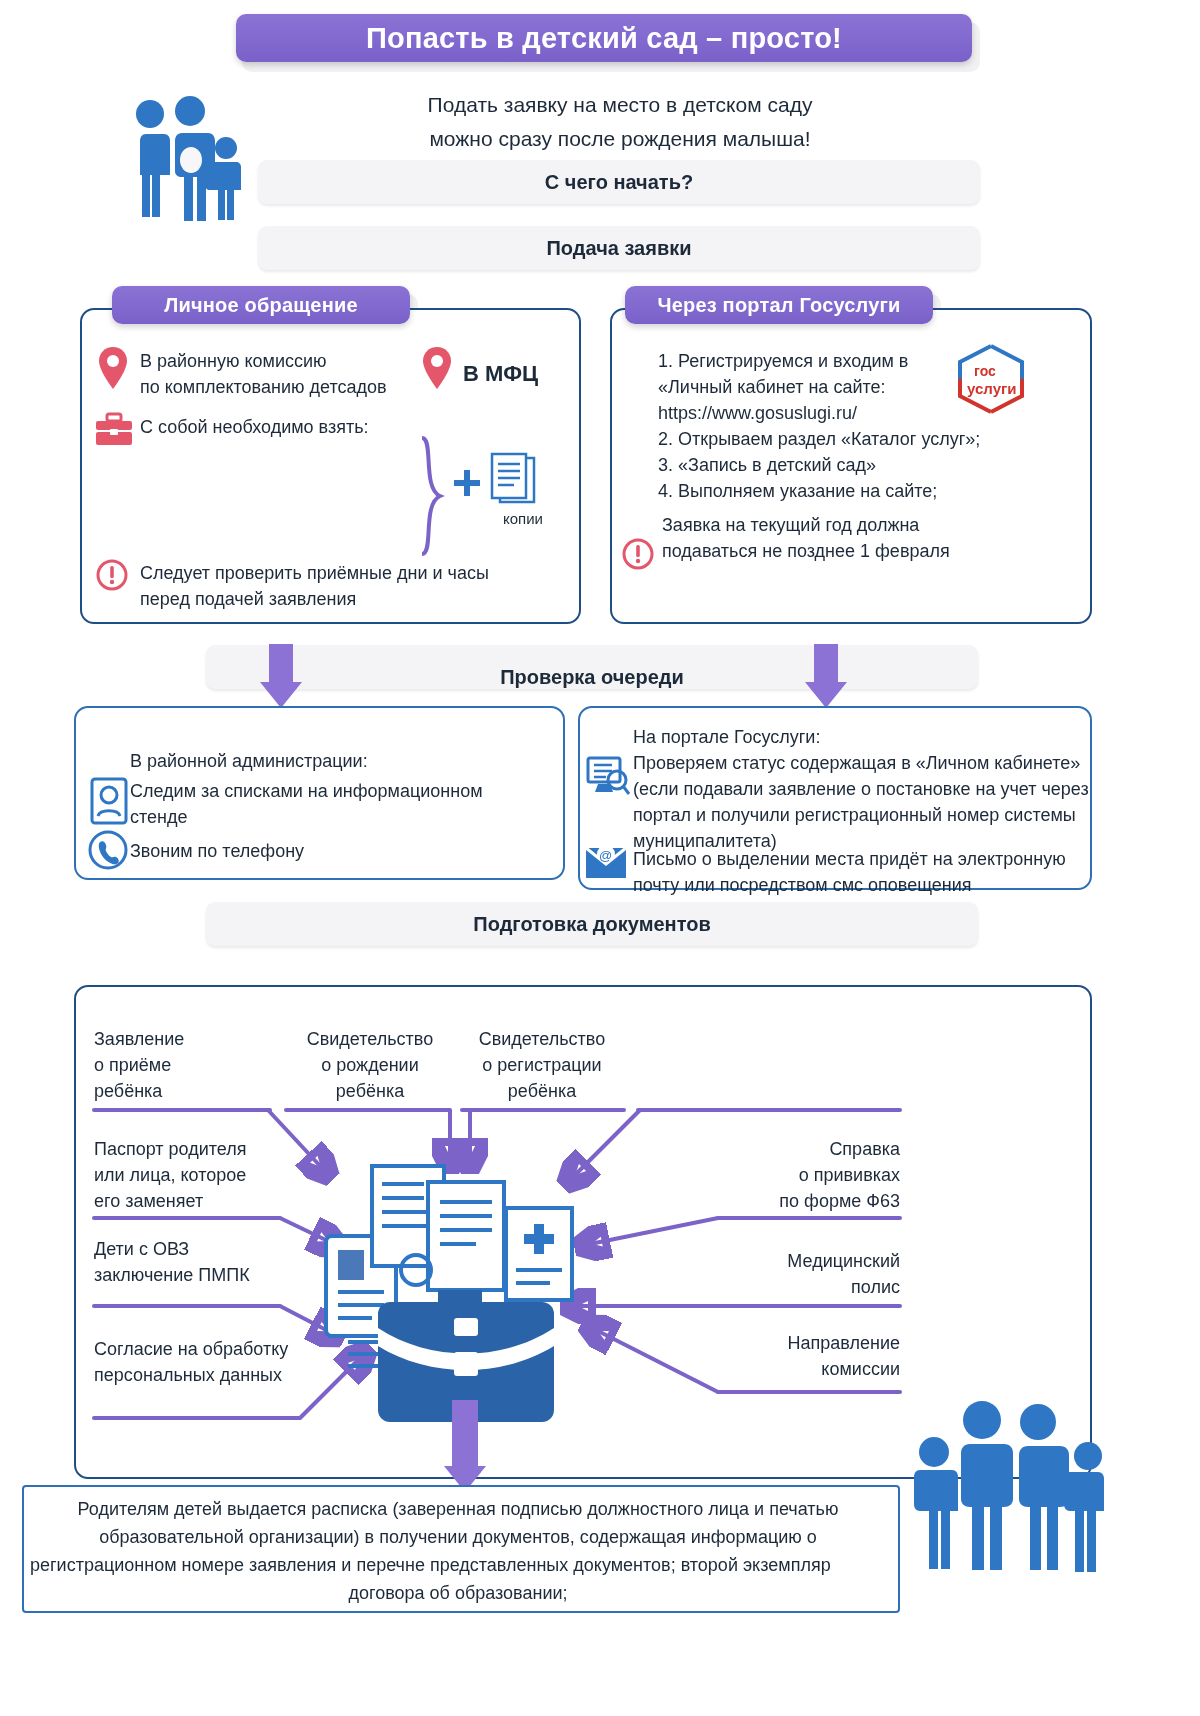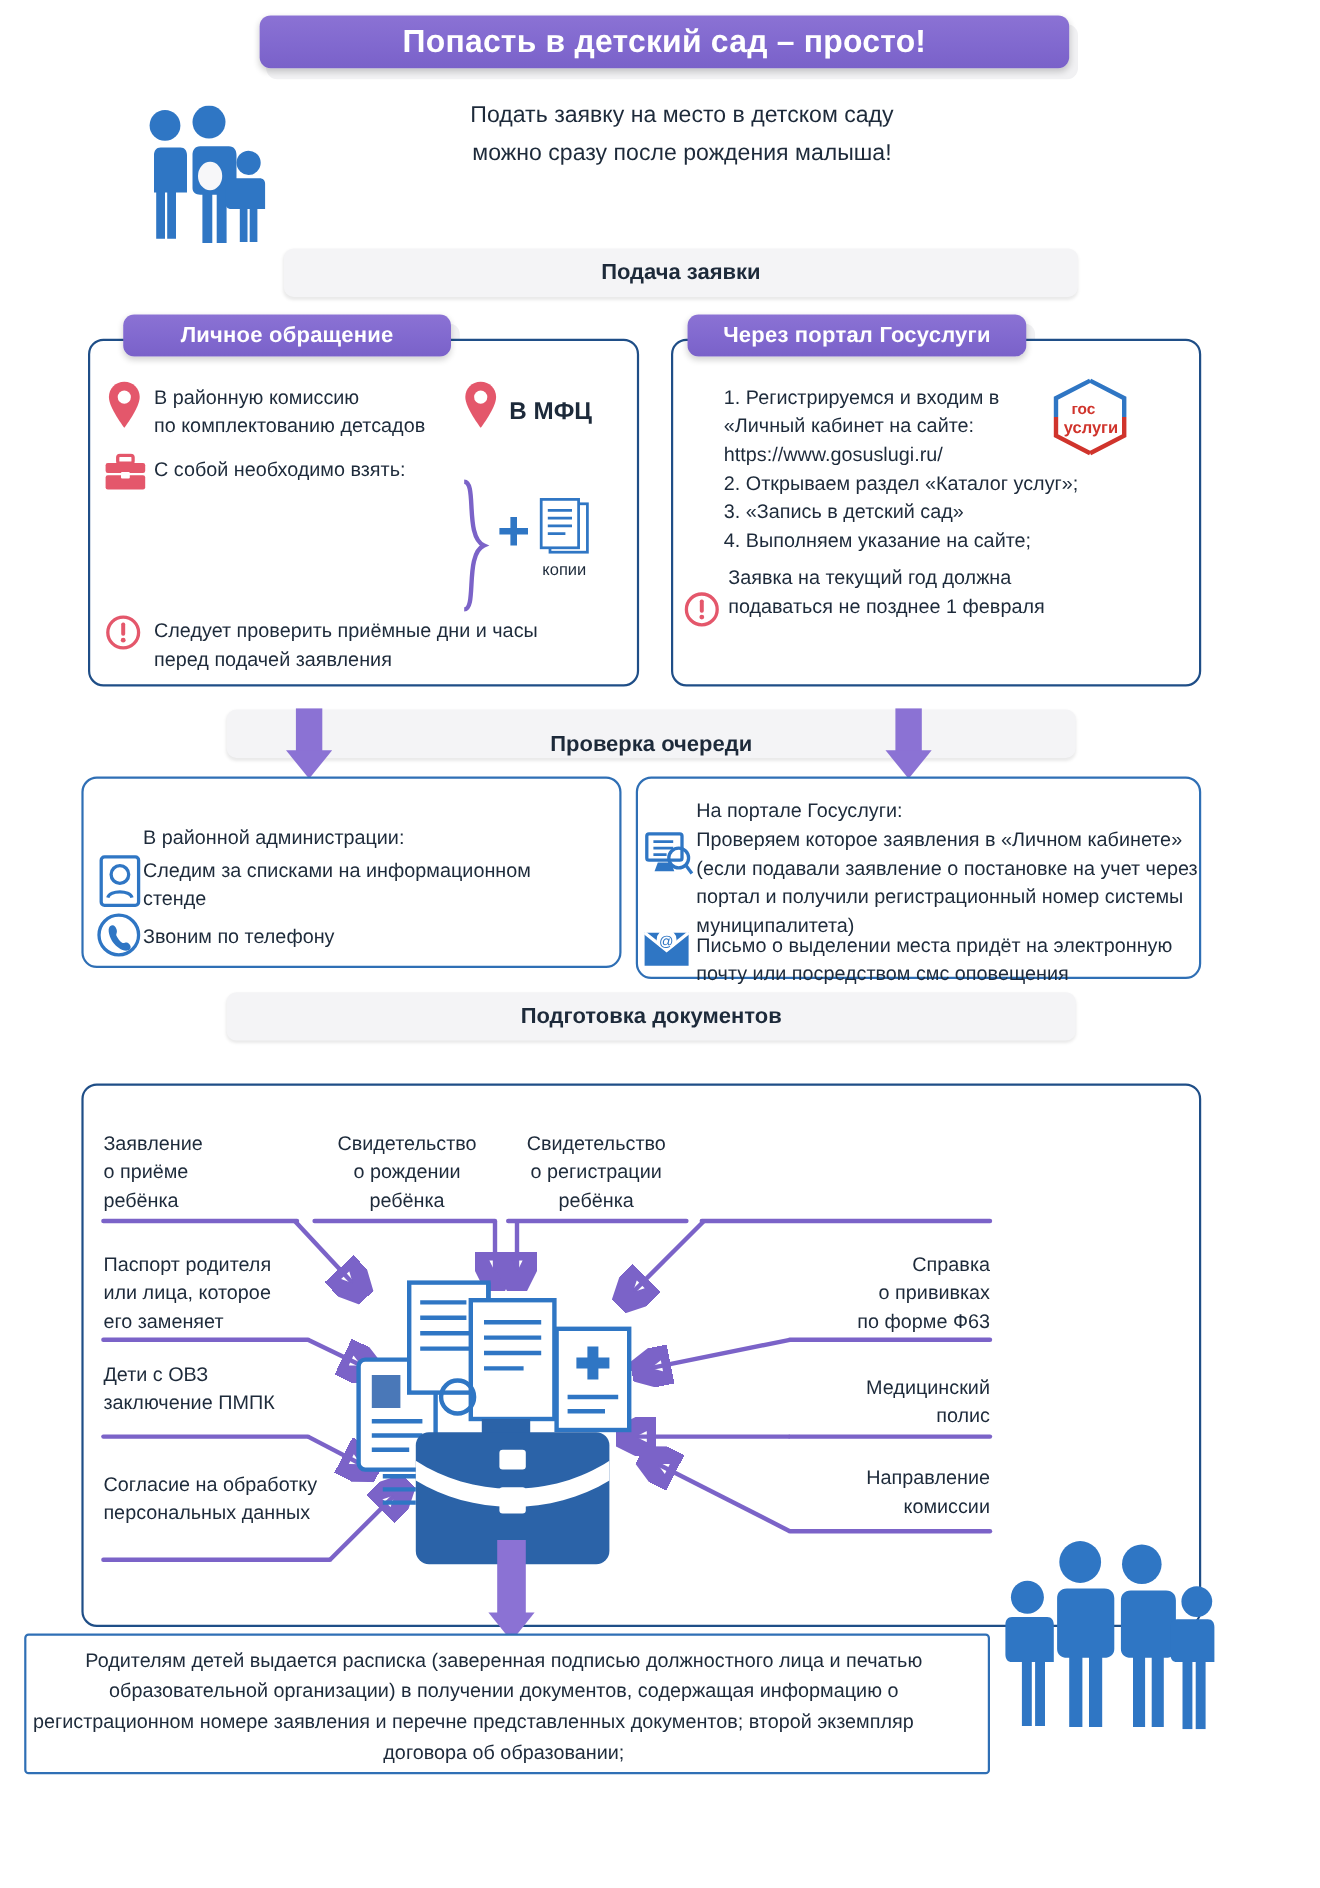--- a/index.html
+++ b/index.html
@@ -77,20 +77,23 @@
         <ellipse cx="73" cy="64" rx="11" ry="13" fill="#f7f7f9"></ellipse>
         <circle cx="108" cy="52" r="11"></circle>
         <path d="M95 66h26c3 0 5 2 5 5v23h-7v30h-7V94h-2v30h-7V94h-8c-3 0-5-2-5-5V71c0-3 2-5 5-5z" transform="translate(-3,0)"></path>
       </g>
     </svg>
   </div>
 
   <div class="txt" style="left:300px;top:90px;width:640px;text-align:center;font-size:21px;">Подать заявку на место в детском саду</div>
   <div class="txt" style="left:300px;top:124px;width:640px;text-align:center;font-size:21px;">можно сразу после рождения малыша!</div>
 
+  <div class="grey-band" style="left:258px;top:160px;width:722px;height:44px;font-size:20px;">
+    <span>С чего начать?</span>
+  </div>
   <div class="grey-band" style="left:258px;top:226px;width:722px;height:44px;font-size:20px;">
     <span>Подача заявки</span>
   </div>
 
   <div class="bluebox" style="left:80px;top:308px;width:497px;height:312px;"></div>
 
   <div class="purple-band" style="left:112px;top:286px;width:298px;height:38px;font-size:20px;">
     <div class="shadowcard"></div>
     <span>Личное обращение</span>
   </div>
@@ -136,21 +139,21 @@
       <rect x="12" y="6" width="34" height="44" fill="#fff" stroke="#2f76c4" stroke-width="2.5"></rect>
       <rect x="4" y="2" width="34" height="44" fill="#fff" stroke="#2f76c4" stroke-width="2.5"></rect>
       <g stroke="#2f76c4" stroke-width="2.5">
         <line x1="10" y1="12" x2="32" y2="12"></line>
           <line x1="10" y1="19" x2="32" y2="19"></line>
         <line x1="10" y1="26" x2="32" y2="26"></line>
           <line x1="10" y1="33" x2="26" y2="33"></line>
       </g>
     </svg>
   </div>
-  <div class="txt" style="left:483px;top:508px;width:60px;text-align:center;font-size:15px;">копии</div>
+  <div class="txt" style="left:483px;top:508px;width:60px;text-align:right;font-size:15px;">копии</div>
 
   <div style="position:absolute;left:95px;top:558px;">
     <svg width="34" height="34" viewBox="0 0 34 34">
       <circle cx="17" cy="17" r="14" fill="none" stroke="#e4576b" stroke-width="3"></circle>
       <rect x="15.2" y="8" width="3.6" height="12" rx="1.6" fill="#e4576b"></rect>
       <circle cx="17" cy="24" r="2.2" fill="#e4576b"></circle>
     </svg>
   </div>
   <div class="txt" style="left:140px;top:560px;font-size:18px;">Следует проверить приёмные дни и часы</div>
   <div class="txt" style="left:140px;top:586px;font-size:18px;">перед подачей заявления</div>
@@ -235,21 +238,21 @@
       <g stroke="#2f76c4" stroke-width="2.5">
         <line x1="9" y1="11" x2="27" y2="11"></line>
           <line x1="9" y1="17" x2="27" y2="17"></line>
           <line x1="9" y1="23" x2="21" y2="23"></line>
       </g>
       <path d="M13 30h12l3 8H10z" fill="#2f76c4"></path>
       <circle cx="32" cy="26" r="9" fill="none" stroke="#2f76c4" stroke-width="3"></circle>
       <line x1="38" y1="32" x2="44" y2="40" stroke="#2f76c4" stroke-width="3"></line>
     </svg>
   </div>
-  <div class="txt" style="left:633px;top:750px;font-size:18px;">Проверяем которое заявления в «Личном кабинете»</div>
+  <div class="txt" style="left:633px;top:750px;font-size:18px;">Проверяем статус содержащая в «Личном кабинете»</div>
   <div class="txt" style="left:633px;top:776px;font-size:18px;">(если подавали заявление о постановке на учет через</div>
   <div class="txt" style="left:633px;top:802px;font-size:18px;">портал и получили регистрационный номер системы</div>
   <div class="txt" style="left:633px;top:828px;font-size:18px;">муниципалитета)</div>
 
   <div style="position:absolute;left:582px;top:840px;">
     <svg width="48" height="44" viewBox="0 0 48 44">
       <path d="M4 8h40v30H4z" fill="#2f76c4"></path>
       <path d="M4 8l20 16L44 8" fill="none" stroke="#fff" stroke-width="3"></path>
       <circle cx="24" cy="14" r="9" fill="#fff"></circle>
       <text x="17" y="20" font-family="Liberation Sans, sans-serif" font-size="13" fill="#2f76c4">@</text>

